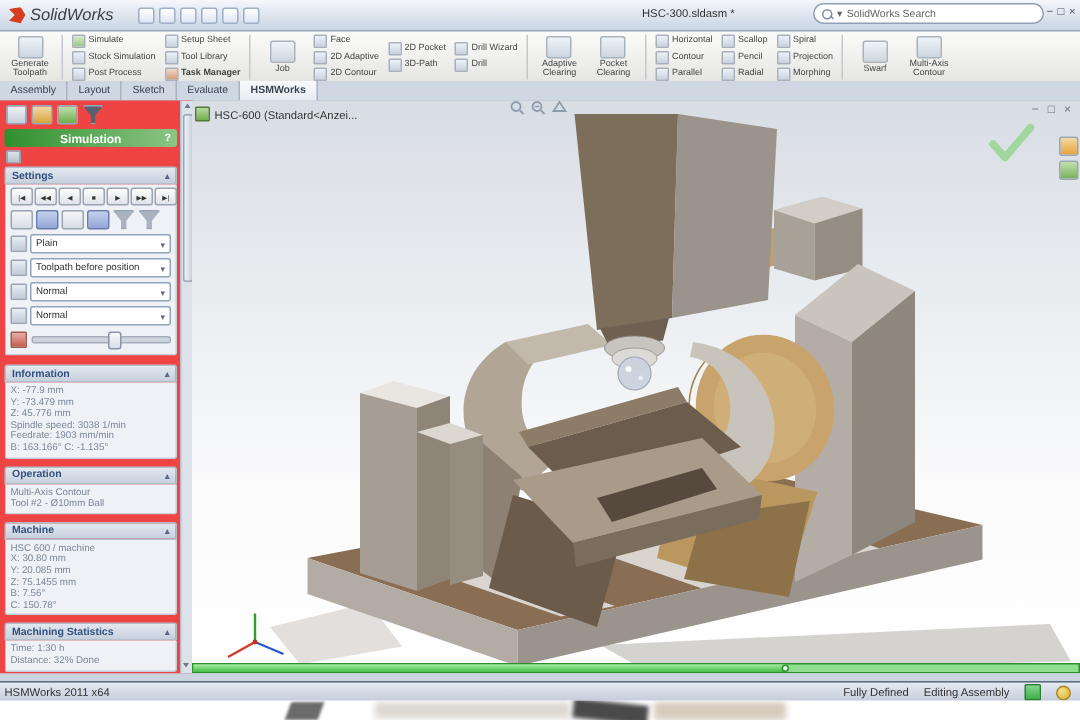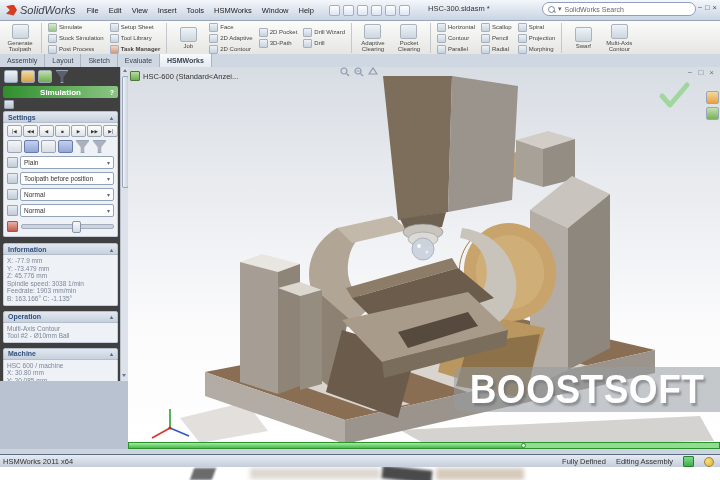--- a/index.html
+++ b/index.html
@@ -42,21 +42,21 @@
     background:linear-gradient(#eef2f6,#c8d2de)}
   .sicon.g{background:linear-gradient(#d8eccc,#9cc487)}
   .sicon.r{background:linear-gradient(#f2d7c8,#d49a7a)}
   .tsep{width:1px;background:#c4c8ce;margin:2px 3px;flex:0 0 auto}
   
   .tabrow{position:absolute;top:54px;left:0;right:0;height:13px;background:#cfd7e2;
     border-bottom:1px solid #9aa7b8;display:flex;font-size:7px;color:#3a4452}
   .tab{padding:0 7px;border-right:1px solid #aab4c2;display:flex;align-items:center;cursor:default}
   .tab.active{background:linear-gradient(#f8fafc,#e6ebf1);font-weight:bold}
   
-  .panel{position:absolute;top:67px;left:0;width:128px;height:314px;background:#404040;
+  .panel{position:absolute;top:67px;left:0;width:128px;height:382px;background:#ef4444;
     border-right:1px solid #9aa7b8;font-size:6.5px;color:#44536a;overflow:hidden}
   .panel-inner{position:absolute;left:0;top:0;right:7px;bottom:0;padding:1px 2px}
   .picons{display:flex;gap:3px;padding:2px 2px 3px}
   .pico{width:12px;height:11px;border:1px solid #9aa7ba;border-radius:2px}
   .pico.c1{background:linear-gradient(#eef2f6,#c4cdd9)}
   .pico.c2{background:linear-gradient(#f2d8a8,#d9a23c)}
   .pico.c3{background:linear-gradient(#bfe0ae,#6fae4e)}
   .pico.c4{background:#5a6070;clip-path:polygon(0 0,100% 0,60% 55%,60% 100%,40% 100%,40% 55%)}
   .sim-h{height:12px;margin:0 1px 2px;border-radius:2px;color:#fff;font-weight:bold;font-size:8px;
     background:linear-gradient(90deg,#2f8f2c,#8cc585);display:flex;align-items:center;
@@ -131,30 +131,20 @@
   .frag{position:absolute;top:1px}
 </style>
 </head>
 <body>
 
 <div class="titlebar">
   <div class="logo">
     <span class="logo-mark"></span>
     <span>SolidWorks</span>
   </div>
-  <div class="menus">
-    <span>File</span>
-    <span>Edit</span>
-    <span>View</span>
-    <span>Insert</span>
-    <span>Tools</span>
-    <span>HSMWorks</span>
-    <span>Window</span>
-    <span>Help</span>
-  </div>
   <div class="qat">
     <span class="qicon"></span>
     <span class="qicon"></span>
     <span class="qicon"></span>
     <span class="qicon"></span>
     <span class="qicon"></span>
     <span class="qicon"></span>
   </div>
   <div class="doc-title">HSC-300.sldasm *</div>
   <div class="search">
@@ -540,23 +530,20 @@
     <span>−</span>
     <span>□</span>
     <span>×</span>
   </div>
 
   <div class="taskpane">
     <span class="tp a"></span>
     <span class="tp b"></span>
   </div>
 
-  <div class="watermark" id="wm" style="background: rgba(150, 154, 161, 0.55);">
-    <span>BOOSTSOFT</span>
-  </div>
 
   <div class="timeline">
     <div class="tl-fill" style="width: 67%;"></div>
     <div class="tl-handle" style="left: calc(67% - 3px);"></div>
   </div>
 </div>
 
 <div class="frame-strip"></div>
 <div class="statusbar">
   <span class="sb-left">HSMWorks 2011 x64</span>

